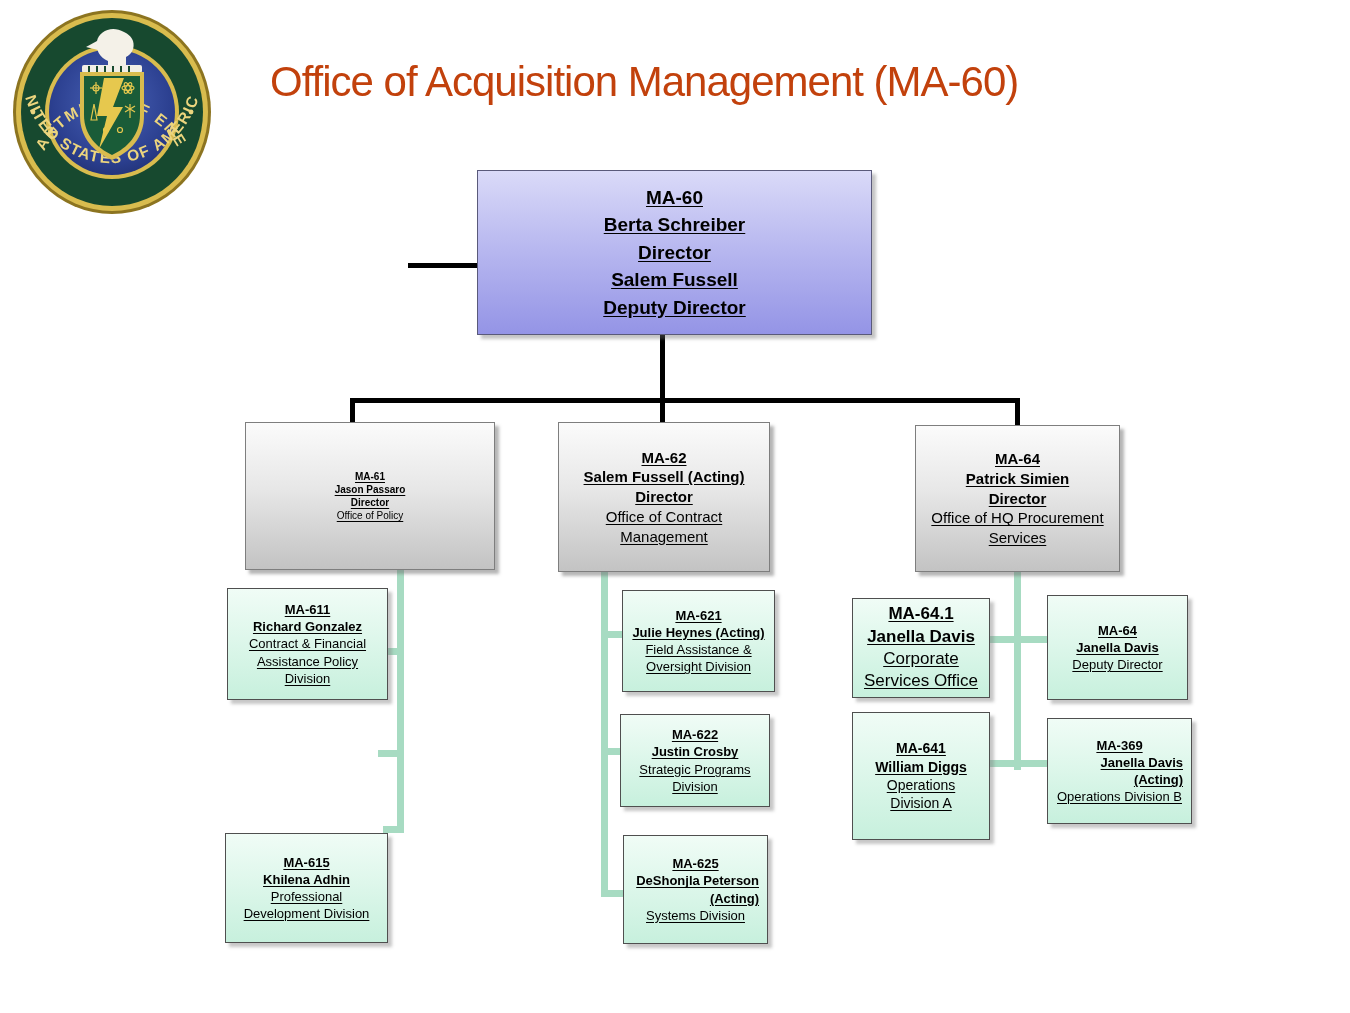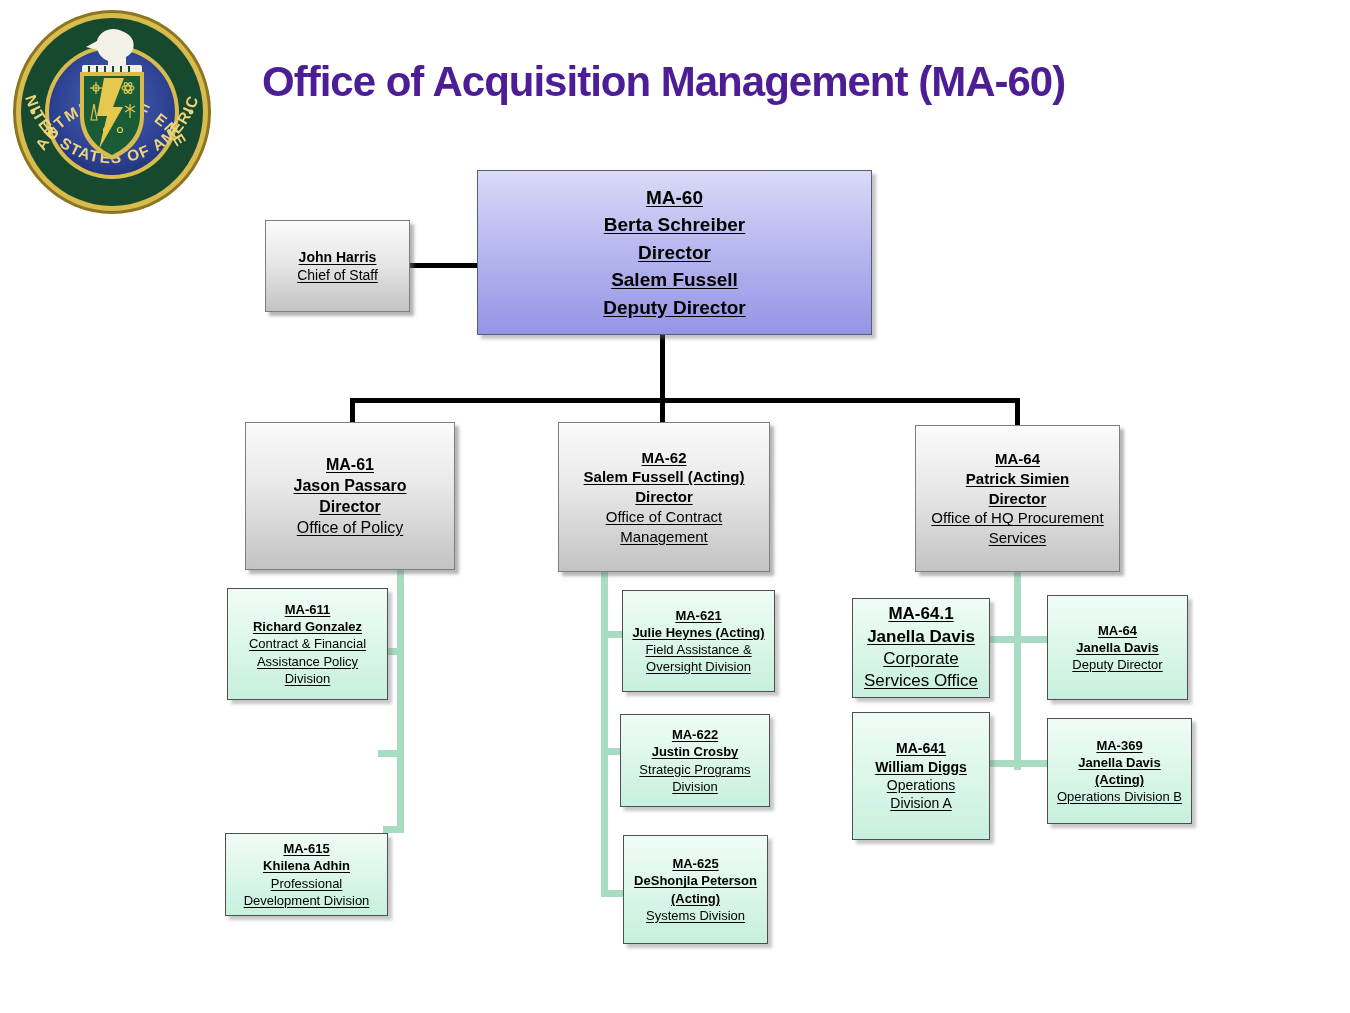--- a/index.html
+++ b/index.html
@@ -1,24 +1,24 @@
 <!DOCTYPE html>
 <html><head>
 <meta charset="utf-8">
 <style>
   html,body{margin:0;padding:0;background:#fff;}
   .canvas{position:relative;width:1350px;height:1013px;background:#ffffff;
           font-family:"Liberation Sans",sans-serif;overflow:hidden;}
-  .page-title{position:absolute;left:262px;top:58px;font-size:42px;font-weight:bold;
-          color:#4c1d95;letter-spacing:-1px;white-space:nowrap;}
+  .page-title{position:absolute;left:270px;top:58px;font-size:42px;font-weight:normal;
+          color:#c2410c;letter-spacing:-1px;white-space:nowrap;}
   .node{position:absolute;display:flex;flex-direction:column;justify-content:center;
         align-items:center;text-align:center;padding:4px 8px;box-sizing:border-box;
         line-height:1.32;color:#000;}
   .node .ln{text-decoration:underline;text-underline-offset:2px;}
-  .b{font-weight:bold;}
+  .b{font-weight:bold;text-align:right;}
   .gray{background:linear-gradient(to bottom,#fbfbfb 0%,#e7e7e7 45%,#c3c3c3 100%);
         border:1px solid #7e7e7e;box-shadow:4px 4px 3px rgba(110,110,110,.5);}
   .blue{background:linear-gradient(to bottom,#dadaf8 0%,#bdbdf1 40%,#9494e6 100%);
         border:1px solid #5a5a7a;box-shadow:4px 4px 3px rgba(110,110,110,.4);
         line-height:1.45;}
   .mint{background:linear-gradient(to bottom,#f0fcf6 0%,#def7eb 45%,#c7f0dd 100%);
         border:1px solid #4f4f4f;box-shadow:4px 4px 3px rgba(130,130,130,.45);}
   .conn{position:absolute;}
   .black{background:#000;}
   .green{background:#a7dbc2;}
@@ -114,26 +114,22 @@
   <div class="conn green" style="left:984px;top:760px;width:66px;height:7px"></div>
 
   <div class="node blue" style="left:477px;top:170px;width:395px;height:165px;font-size:19px">
     <div class="ln b">MA-60</div>
     <div class="ln b">Berta Schreiber</div>
     <div class="ln b">Director</div>
     <div class="ln b">Salem Fussell</div>
     <div class="ln b">Deputy Director</div>
   </div>
 
-  <div class="node gray" style="left:265px;top:220px;width:145px;height:92px;font-size:14px">
-    <div class="ln b">John Harris</div>
-    <div class="ln">Chief of Staff</div>
-  </div>
-
-  <div class="node gray" style="left:245px;top:422px;width:210px;height:148px;font-size:16px">
+
+  <div class="node gray" style="left:245px;top:422px;width:250px;height:148px;font-size:10px">
     <div class="ln b">MA-61</div>
     <div class="ln b">Jason Passaro</div>
     <div class="ln b">Director</div>
     <div class="ln">Office of Policy</div>
   </div>
 
   <div class="node gray" style="left:558px;top:422px;width:212px;height:150px;font-size:15px">
     <div class="ln b">MA-62</div>
     <div class="ln b">Salem Fussell (Acting)</div>
     <div class="ln b">Director</div>
@@ -147,21 +143,21 @@
     <div class="ln">Office of HQ Procurement Services</div>
   </div>
 
   <div class="node mint" style="left:227px;top:588px;width:161px;height:112px;font-size:13px">
     <div class="ln b">MA-611</div>
     <div class="ln b">Richard Gonzalez</div>
     <div class="ln">Contract &amp; Financial Assistance Policy Division</div>
   </div>
 
 
-  <div class="node mint" style="left:225px;top:833px;width:163px;height:83px;font-size:13px">
+  <div class="node mint" style="left:225px;top:833px;width:163px;height:110px;font-size:13px">
     <div class="ln b">MA-615</div>
     <div class="ln b">Khilena Adhin</div>
     <div class="ln">Professional Development Division</div>
   </div>
 
   <div class="node mint" style="left:622px;top:590px;width:153px;height:102px;font-size:13px">
     <div class="ln b">MA-621</div>
     <div class="ln b">Julie Heynes (Acting)</div>
     <div class="ln">Field Assistance &amp; Oversight Division</div>
   </div>

